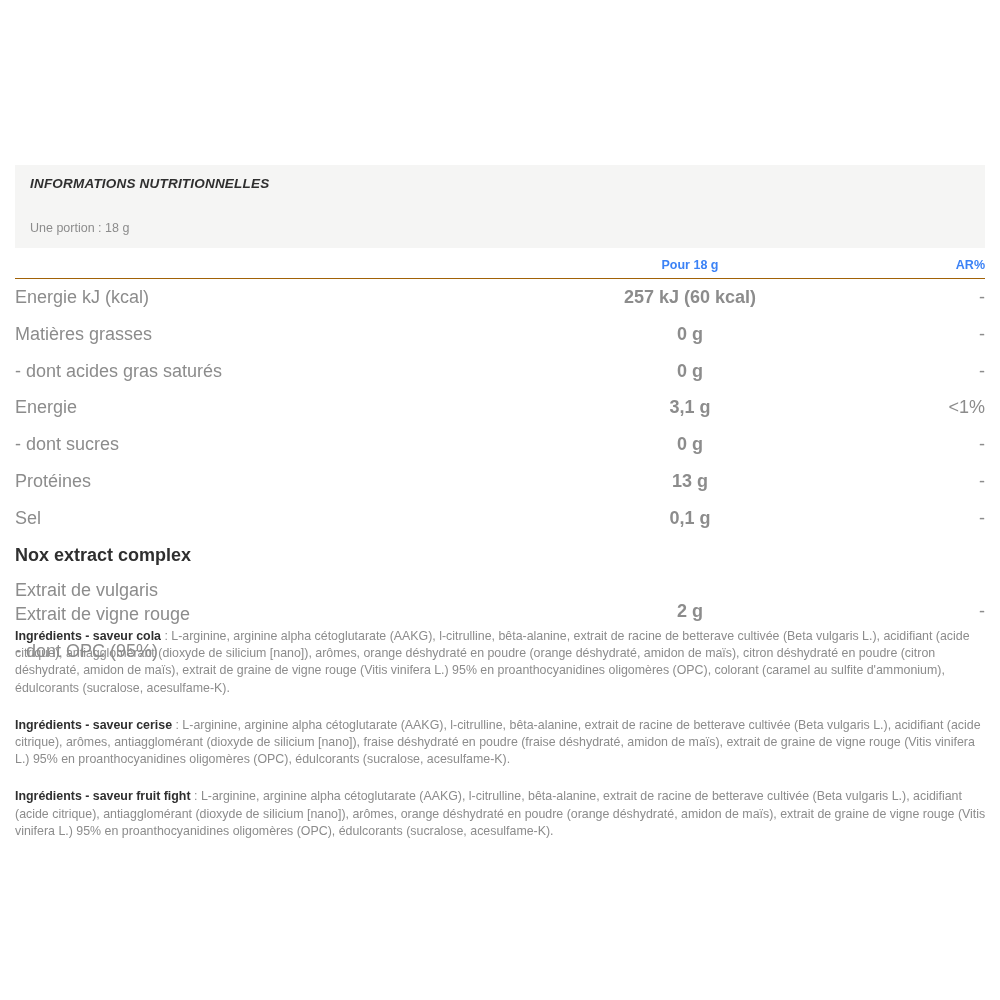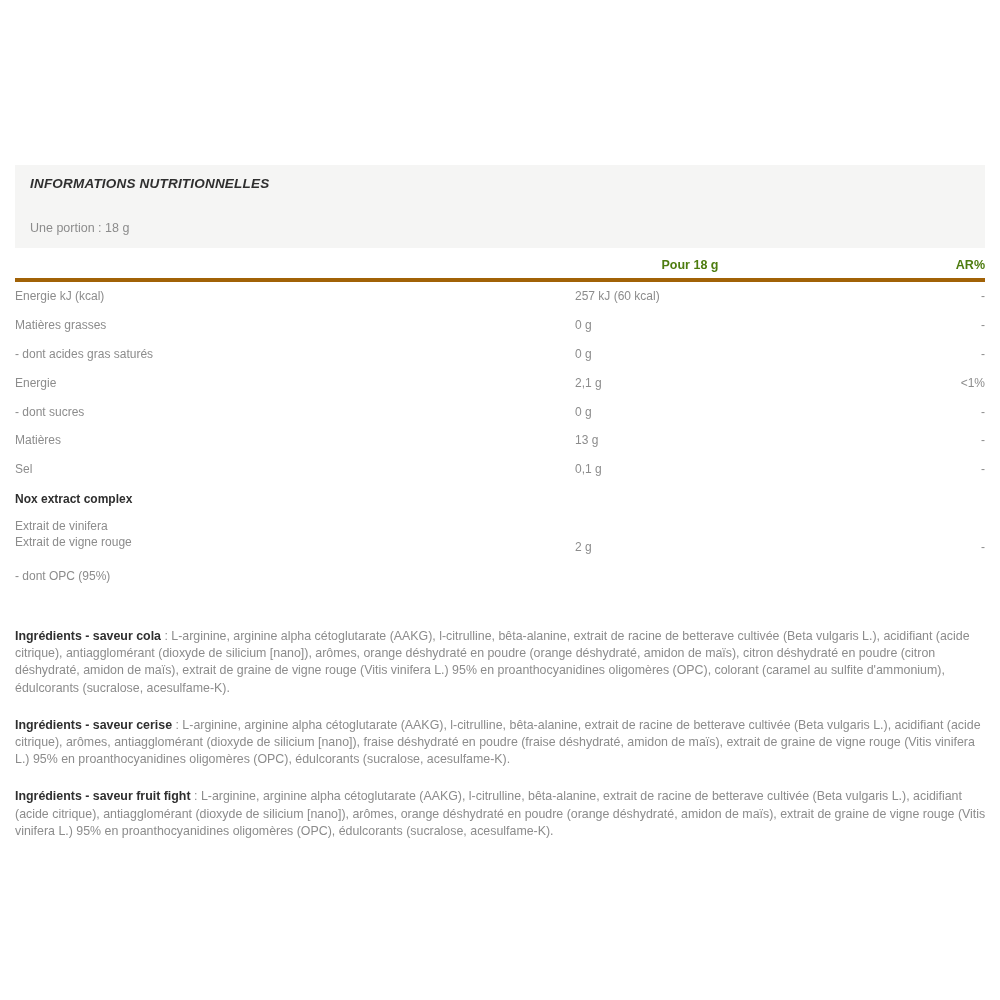--- a/index.html
+++ b/index.html
@@ -58,38 +58,38 @@
     border-collapse: collapse;
     table-layout: fixed;
   }
   table.nutri-table col.c-label { width: 560px; }
   table.nutri-table col.c-value { width: 230px; }
   table.nutri-table col.c-ar    { width: 180px; }
 
   table.nutri-table thead th {
     font-size: 12.5px;
     font-weight: bold;
-    color: #4d7c0f;
+    color: #3b82f6;
     padding: 0 0 6px 0;
-    border-bottom: 4px solid #a16207;
+    border-bottom: 1px solid #a16207;
     vertical-align: bottom;
   }
   th.h-label { text-align: left; }
   th.h-value { text-align: center; padding-left: 60px; }
   th.h-ar    { text-align: right; }
 
   table.nutri-table tbody td {
-    font-size: 12px;
+    font-size: 18px;
     color: #8c8c8c;
     padding: 7px 0 6px 0;
     vertical-align: top;
     line-height: 1.32;
   }
   td.t-label { text-align: left; }
-  td.t-value { text-align: left; padding-left: 60px; color: #8c8c8c; }
+  td.t-value { text-align: center; padding-left: 60px; color: #8c8c8c; font-weight: bold; }
   td.t-ar    { text-align: right; color: #a8a8a8; }
 
   tr.row-first td { padding-top: 10px; }
 
   
   tr.complex-row td.t-label {
     font-weight: bold;
     color: #2f2f2f;
     padding-top: 8px;
     padding-bottom: 4px;
@@ -166,51 +166,51 @@
           <td class="t-value">0 g</td>
           <td class="t-ar">-</td>
         </tr>
         <tr>
           <td class="t-label">- dont acides gras saturés</td>
           <td class="t-value">0 g</td>
           <td class="t-ar">-</td>
         </tr>
         <tr>
           <td class="t-label">Energie</td>
-          <td class="t-value">2,1 g</td>
+          <td class="t-value">3,1 g</td>
           <td class="t-ar">&lt;1%</td>
         </tr>
         <tr>
           <td class="t-label">- dont sucres</td>
           <td class="t-value">0 g</td>
           <td class="t-ar">-</td>
         </tr>
         <tr>
-          <td class="t-label">Matières</td>
+          <td class="t-label">Protéines</td>
           <td class="t-value">13 g</td>
           <td class="t-ar">-</td>
         </tr>
         <tr>
           <td class="t-label">Sel</td>
           <td class="t-value">0,1 g</td>
           <td class="t-ar">-</td>
         </tr>
 
 
 
         <tr class="complex-row">
           <td class="t-label">Nox extract complex</td>
           <td class="t-value"></td>
           <td class="t-ar"></td>
         </tr>
 
         <tr class="group-row pad-two">
           <td class="t-label">
             <span class="group-lines">
-              <span>Extrait de vinifera</span>
+              <span>Extrait de vulgaris</span>
               <span>Extrait de vigne rouge</span>
             </span>
           </td>
           <td class="t-value">2 g</td>
           <td class="t-ar">-</td>
         </tr>
 
         <tr class="opc-row">
           <td class="t-label">- dont OPC (95%)</td>
           <td class="t-value"></td>

